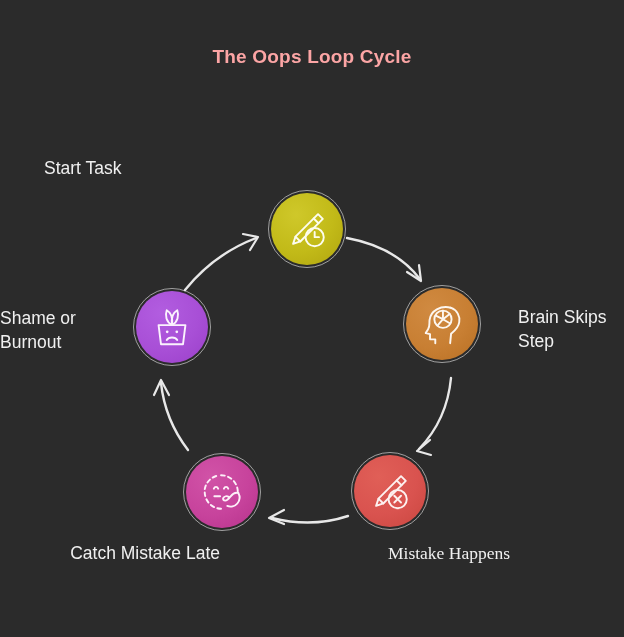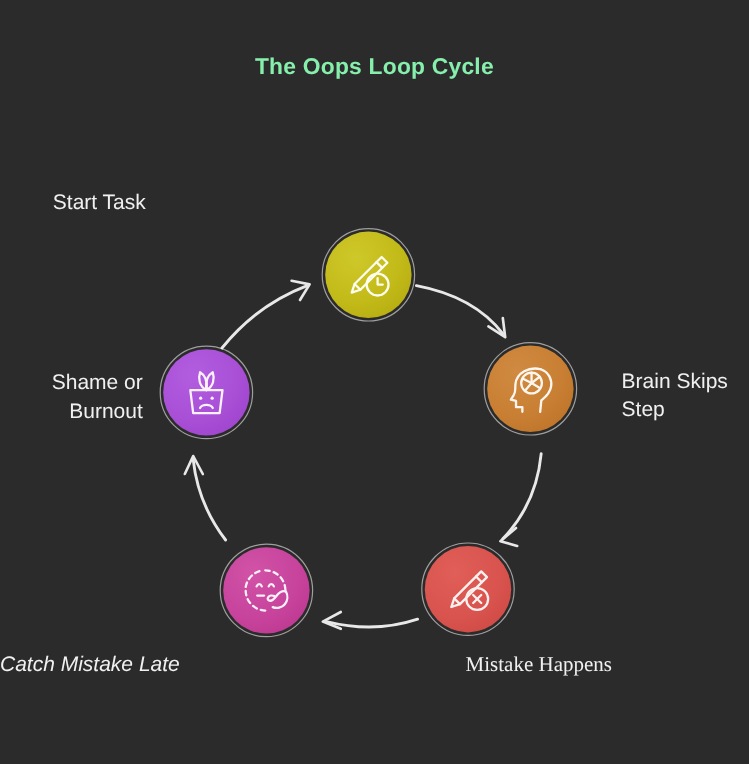--- a/index.html
+++ b/index.html
@@ -19,21 +19,21 @@
     width: 624px;
     height: 637px;
     background: #2b2b2b;
   }
   #chart-title {
     position: absolute;
     top: 46px;
     left: 0;
     width: 624px;
     text-align: center;
-    color: #86efac;
+    color: #fca5a5;
     font-size: 19px;
     font-weight: bold;
     letter-spacing: 0.2px;
   }
   .arrows-layer {
     position: absolute;
     top: 0;
     left: 0;
     width: 624px;
     height: 637px;
@@ -74,22 +74,22 @@
   
   #node-start      { left: 271px; top: 193px; background: radial-gradient(circle at 35% 30%, #cfc82a 0%, #c2ba18 55%, #b0a40f 100%); }
   #node-brain      { left: 406px; top: 288px; background: radial-gradient(circle at 35% 30%, #d08a41 0%, #c87f33 55%, #b86f23 100%); }
   #node-mistake    { left: 354px; top: 455px; background: radial-gradient(circle at 35% 30%, #e05f57 0%, #d9534f 55%, #c9463f 100%); }
   #node-catch      { left: 186px; top: 456px; background: radial-gradient(circle at 35% 30%, #d153a7 0%, #c7439c 55%, #b6328b 100%); }
   #node-shame      { left: 136px; top: 291px; background: radial-gradient(circle at 35% 30%, #b25de0 0%, #a84fd6 55%, #9a3fc9 100%); }
 
   #label-start     { left: 0px;   top: 156px; width: 624px; text-align: left; padding-left: 44px; }
   #label-brain     { left: 494px; top: 305px; width: 128px; text-align: left; margin-left: 24px; }
   #label-mistake   { left: 388px; top: 541px; width: 160px; text-align: left; font-family: Liberation Serif, serif; }
-  #label-catch     { left: 0px;   top: 541px; width: 220px; text-align: left; font-style: italic; }
-  #label-shame     { left: 0px;   top: 306px; width: 119px; text-align: right; }
+  #label-catch     { left: 0px;   top: 541px; width: 220px; text-align: right; }
+  #label-shame     { left: 0px;   top: 306px; width: 119px; text-align: left; }
 </style>
 </head>
 <body>
 
 <div id="canvas">
 
   <div id="chart-title">The Oops Loop Cycle</div>
 
   <svg class="arrows-layer" viewBox="0 0 624 637">
     <defs></defs>

